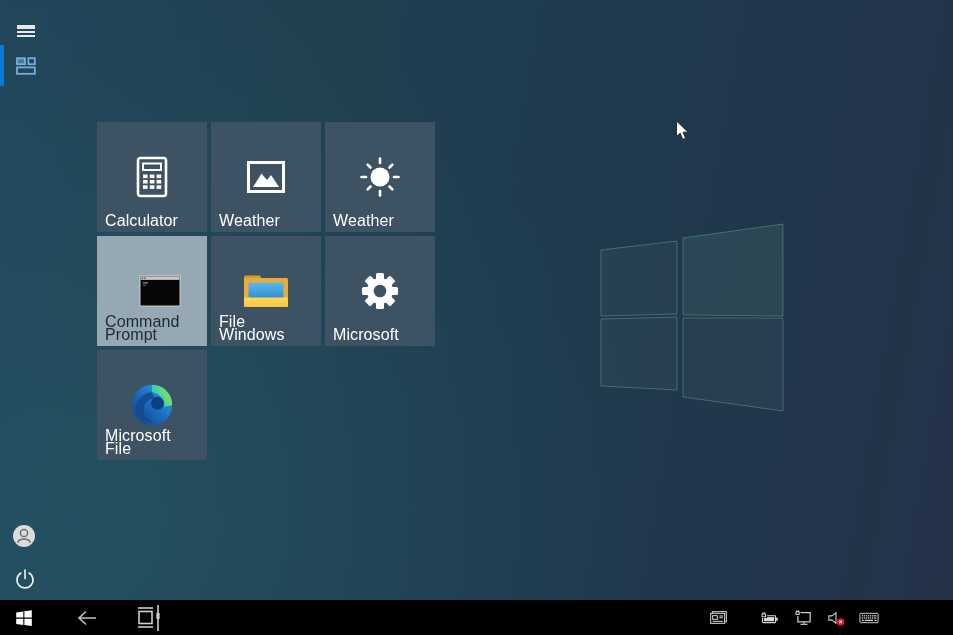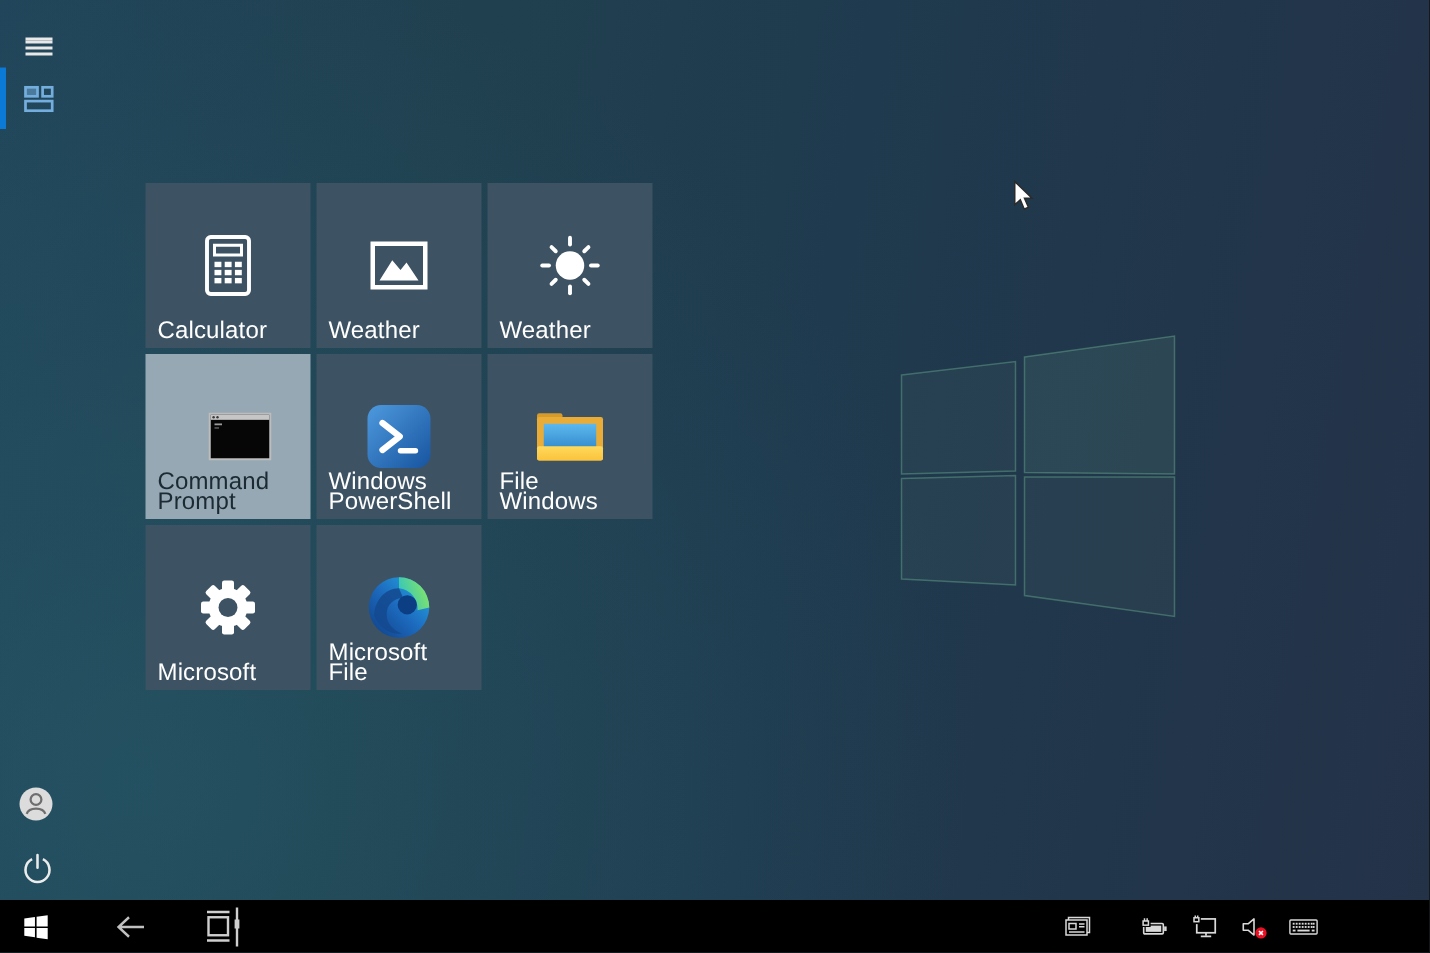--- a/index.html
+++ b/index.html
@@ -148,36 +148,20 @@
           <rect x="1.5" y="1.5" width="39" height="3.4" fill="#c6c6c6"></rect>
           <circle cx="3.4" cy="3.2" r="0.8" fill="#3a3a3a"></circle>
           <circle cx="6" cy="3.2" r="0.8" fill="#3a3a3a"></circle>
           <rect x="4" y="7.3" width="5" height="1.2" fill="#9a9a9a"></rect>
           <rect x="4" y="9.8" width="3" height="1" fill="#5e5e5e"></rect>
         </svg>
       </div>
       <span class="tile-label">Command Prompt</span>
     </div>
 
-    <div class="tile">
-      <div class="tile-icon">
-        <svg width="46" height="46" viewBox="0 0 46 46">
-          <defs>
-            <linearGradient id="psg" x1="0" y1="0" x2="1" y2="1">
-              <stop offset="0" stop-color="#4e9ade"></stop>
-                <stop offset="1" stop-color="#17549f"></stop>
-            </linearGradient>
-          </defs>
-          <rect x="2" y="2" width="42" height="42" rx="9" fill="url(#psg)"></rect>
-          <path d="M12,14 L23.5,23 L12,32" stroke="#fff" stroke-width="4.2" fill="none" stroke-linecap="round" stroke-linejoin="round"></path>
-          <line x1="24" y1="32.5" x2="34" y2="32.5" stroke="#fff" stroke-width="3.6" stroke-linecap="round"></line>
-        </svg>
-      </div>
-      <span class="tile-label">Windows PowerShell</span>
-    </div>
 
     <div class="tile">
       <div class="tile-icon">
         <svg width="46" height="37" viewBox="0 0 46 37">
           <defs>
             <linearGradient id="fblue" x1="0" y1="0" x2="0" y2="1">
               <stop offset="0" stop-color="#5cb8ef"></stop>
                 <stop offset="1" stop-color="#2e84c6"></stop>
             </linearGradient>
             <linearGradient id="fyellow" x1="0" y1="0" x2="0" y2="1">

